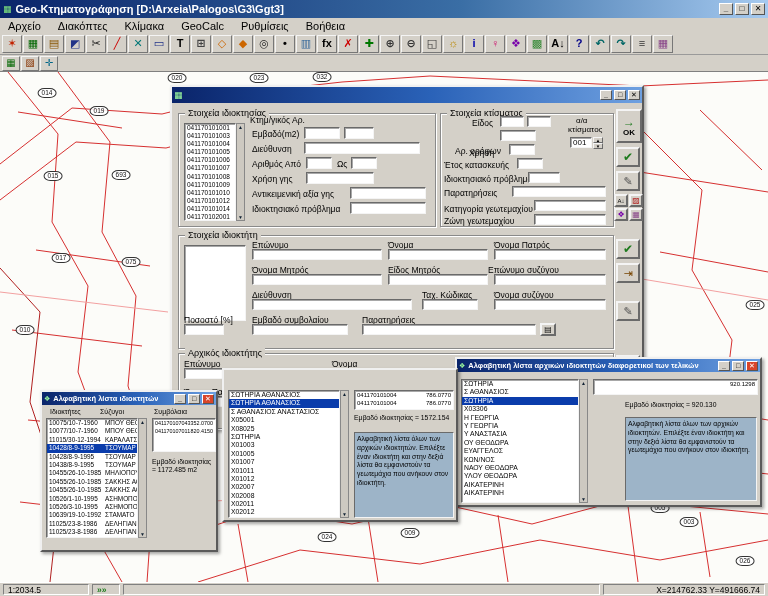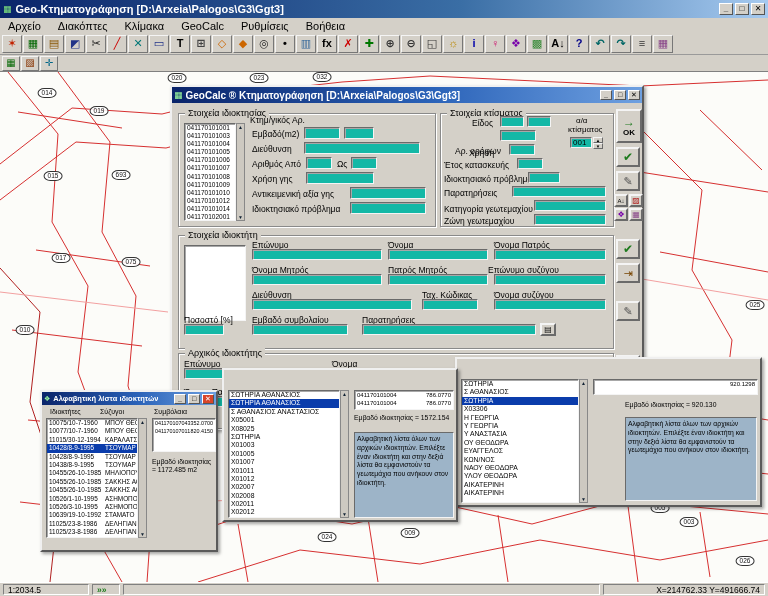--- a/index.html
+++ b/index.html
@@ -32,21 +32,21 @@
   .win{position:absolute;background:#d4d0c8;border:2px solid;border-color:#f0f0f0 #5a5a5a #5a5a5a #f0f0f0;
        box-shadow:2px 2px 3px rgba(0,0,0,.35);box-sizing:border-box}
   .tbar{background:linear-gradient(90deg,#0a246a,#2a62b8 55%,#6ea0e0);color:#fff;font-weight:bold;
         display:flex;align-items:center;gap:3px;padding:0 2px;white-space:nowrap;overflow:hidden}
   .tbar .wbtn{width:12px;height:10px;font-size:7px;line-height:8px}
   .wicon{font-size:9px;color:#9fff9f;line-height:10px}
   .ttext{overflow:hidden;text-overflow:ellipsis}
   .grp{position:absolute;border:1px solid #8a8a8a;box-shadow:1px 1px 0 #ffffff,inset 1px 1px 0 #ffffff}
   .leg{position:absolute;top:-6px;left:6px;background:#d4d0c8;padding:0 3px;font-size:9px;white-space:nowrap}
   .lbl{position:absolute;font-size:8.5px;white-space:nowrap}
-  .fld{position:absolute;background:#14b8a6;border:1px solid;border-color:#6a6a6a #f4f4f4 #f4f4f4 #6a6a6a;
+  .fld{position:absolute;background:#ffffff;border:1px solid;border-color:#6a6a6a #f4f4f4 #f4f4f4 #6a6a6a;
        box-shadow:inset 1px 1px 0 #a8a8a8;box-sizing:border-box;font-size:8px;padding:0 2px}
   .lb{position:absolute;background:#fff;border:1px solid;border-color:#6a6a6a #f4f4f4 #f4f4f4 #6a6a6a;
       box-shadow:inset 1px 1px 0 #a8a8a8;overflow:hidden;box-sizing:border-box}
   .ib{position:absolute;background:#d4d0c8;border:2px solid;border-color:#f4f4f4 #6a6a6a #6a6a6a #f4f4f4;
       text-align:center;box-sizing:border-box;padding:0;font-family:inherit}
   .scroll{position:absolute;width:9px;background:#cdc9c1;border:1px solid #888;box-sizing:border-box;
           display:flex;flex-direction:column;justify-content:space-between;align-items:center;
           font-size:5px;color:#123;line-height:6px}
   .lrow{height:8.1px;line-height:8.1px;font-size:6.5px;white-space:nowrap;padding:0 2px}
   .orow{display:flex;height:8.4px;line-height:8.4px;font-size:6.4px;white-space:nowrap}
@@ -187,21 +187,20 @@
       <div class="maplabel" style="left: 713px; top: 365px;">066</div>
       <div class="maplabel" style="left: 657px; top: 375px;">608</div>
       <div class="maplabel" style="left: 745px; top: 489px;">026</div>
       <div class="maplabel" style="left: 755px; top: 233px;">025</div>
     </div>
 </div>
 
 <div class="win" style="left:170px;top:85px;width:474px;height:345px;z-index:10">
   <div class="tbar" style="height:16px;font-size:10px">
     <span class="wicon">▦</span>
-    <span class="ttext">GeoCalc ®   Κτηματογράφηση  [D:\Arxeia\Palogos\G3\Ggt3]</span>
     <span class="wbtns">
       <span class="wbtn">_</span>
       <span class="wbtn">□</span>
       <span class="wbtn">✕</span>
     </span>
   </div>
 
   <div class="grp" style="left:6px;top:26px;width:256px;height:112px">
     <span class="leg">Στοιχεία ιδιοκτησίας</span>
   </div>
@@ -285,21 +284,21 @@
     <span class="leg">Στοιχεία ιδιοκτήτη</span>
   </div>
   <div class="lb" style="left:12px;top:158px;width:62px;height:76px"></div>
   <span class="lbl" style="left:80px;top:153px">Επώνυμο</span>
   <span class="lbl" style="left:216px;top:153px">Όνομα</span>
   <span class="lbl" style="left:322px;top:153px">Όνομα Πατρός</span>
   <div class="fld" style="left:80px;top:162px;width:130px;height:11px"></div>
   <div class="fld" style="left:216px;top:162px;width:100px;height:11px"></div>
   <div class="fld" style="left:322px;top:162px;width:112px;height:11px"></div>
   <span class="lbl" style="left:80px;top:178px">Όνομα Μητρός</span>
-  <span class="lbl" style="left:216px;top:178px">Πατρός Μητρός</span>
+  <span class="lbl" style="left:216px;top:178px">Είδος Μητρός</span>
   <span class="lbl" style="left:316px;top:178px">Επώνυμο συζύγου</span>
   <div class="fld" style="left:80px;top:187px;width:130px;height:11px"></div>
   <div class="fld" style="left:216px;top:187px;width:100px;height:11px"></div>
   <div class="fld" style="left:322px;top:187px;width:112px;height:11px"></div>
   <span class="lbl" style="left:80px;top:203px">Διεύθυνση</span>
   <span class="lbl" style="left:250px;top:203px">Ταχ. Κώδικας</span>
   <span class="lbl" style="left:322px;top:203px">Όνομα συζύγου</span>
   <div class="fld" style="left:80px;top:212px;width:160px;height:11px"></div>
   <div class="fld" style="left:250px;top:212px;width:56px;height:11px"></div>
   <div class="fld" style="left:322px;top:212px;width:112px;height:11px"></div>
@@ -323,20 +322,29 @@
   <div class="fld" style="left:160px;top:281px;width:120px;height:11px"></div>
   <button class="ib" style="left:300px;top:279px;width:17px;height:14px;font-size:8px">▤</button>
   <button class="ib" style="left:319px;top:279px;width:17px;height:14px;color:#b02020;font-size:8px">▨</button>
   <button class="ib" style="left:444px;top:268px;width:24px;height:20px;color:#1d7a1d;font-size:12px">✔</button>
   <span class="lbl" style="left:12px;top:300px">Όνομα Πατρός</span>
   <div class="fld" style="left:12px;top:309px;width:140px;height:11px"></div>
   <div class="fld" style="left:160px;top:309px;width:120px;height:11px"></div>
 </div>
 
 <div class="win" style="left:455px;top:357px;width:307px;height:150px;z-index:20">
+  <div class="tbar" style="height:13px;font-size:7.5px">
+    <span class="wicon" style="font-size:7px">❖</span>
+    <span class="ttext">Αλφαβητική λίστα αρχικών ιδιοκτητών διαφορετικοί των τελικών</span>
+    <span class="wbtns">
+      <span class="wbtn">_</span>
+      <span class="wbtn">□</span>
+      <span class="wbtn red">✕</span>
+    </span>
+  </div>
   <div class="lb" style="left:4px;top:20px;width:118px;height:124px">
     <div>
         <div class="grow">ΣΩΤΗΡΙΑ</div>
         <div class="grow">Σ ΑΘΑΝΑΣΙΟΣ</div>
         <div class="grow sel">ΣΩΤΗΡΙΑ</div>
         <div class="grow">X03306</div>
         <div class="grow">Η ΓΕΩΡΓΙΑ</div>
         <div class="grow">Υ ΓΕΩΡΓΙΑ</div>
         <div class="grow">Υ ΑΝΑΣΤΑΣΙΑ</div>
         <div class="grow">ΟΥ ΘΕΟΔΩΡΑ</div>

